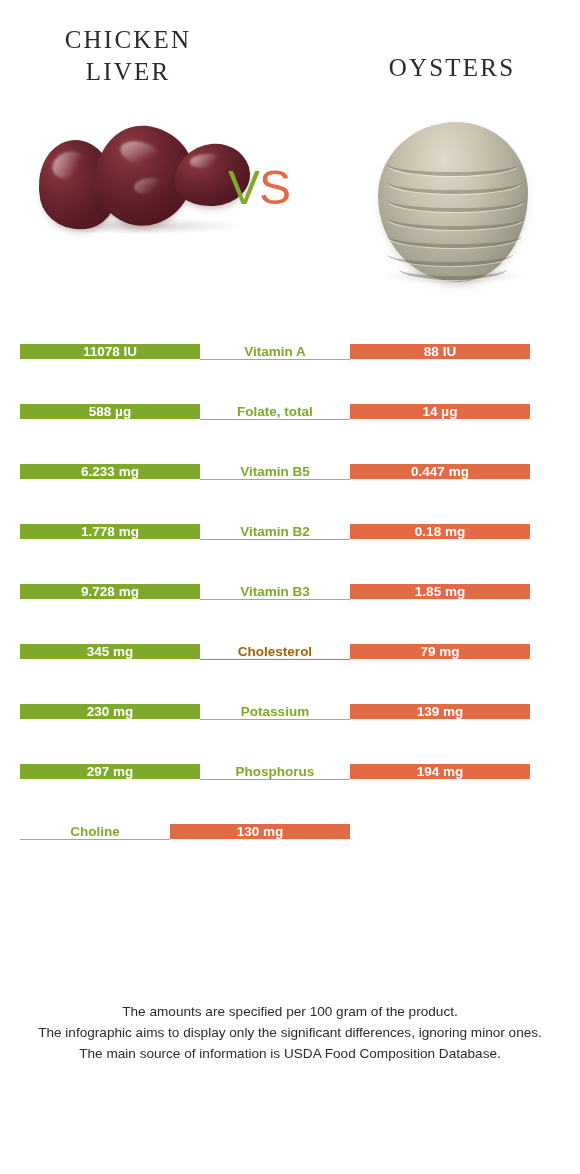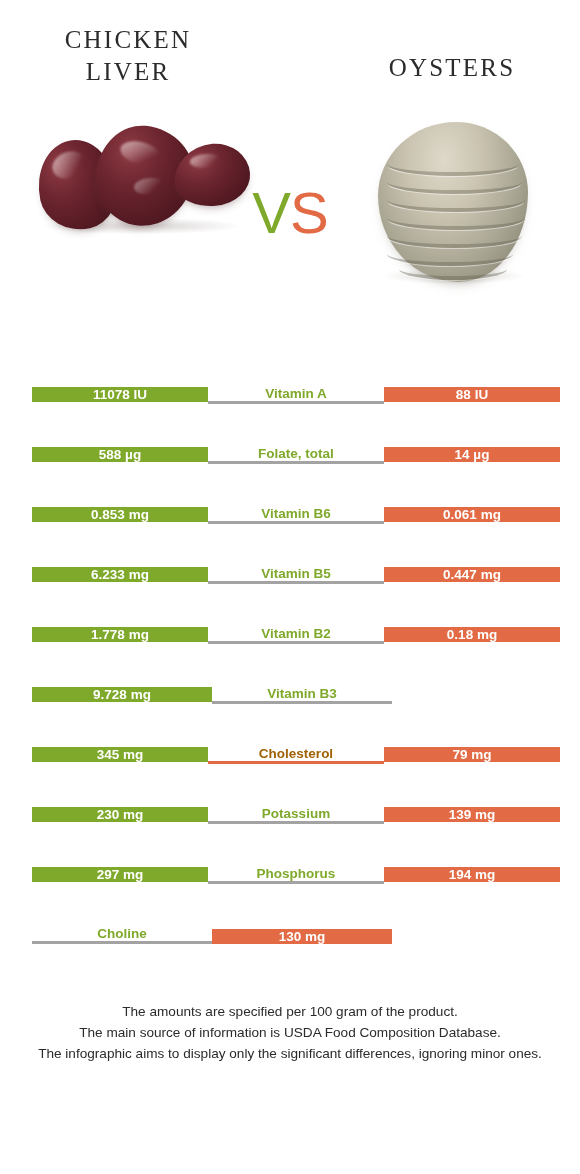--- a/index.html
+++ b/index.html
@@ -78,63 +78,61 @@
   }
   #oyster-shadow {
     position: absolute; left: 12px; top: 150px; width: 140px; height: 16px;
     background: radial-gradient(ellipse at 50% 50%, rgba(120,115,100,.28), rgba(255,255,255,0) 72%);
   }
 
   
   #vs-mark {
     position: absolute;
     left: 228px;
-    top: 184px;
+    top: 164px;
     width: 124px;
-    font-size: 58px;
+    font-size: 48px;
     font-weight: 400;
     letter-spacing: -1px;
     line-height: 1;
-    text-align: center;
     font-family: "Liberation Sans", sans-serif;
   }
   #vs-v { color: #7FA92B; }
   #vs-s { color: #E26A44; }
 
   
   #nutrient-table {
     position: absolute;
     left: 20px;
     top: 344px;
     width: 540px;
   }
   .nutrient-row {
     display: flex;
     height: 60px;
-    align-items: flex-end;
-    margin-left: 12px;
+    align-items: flex-start;
   }
   .cell {
     display: flex;
     align-items: center;
     justify-content: center;
     font-size: 13.5px;
     font-weight: 600;
     box-sizing: border-box;
   }
   .cell-left {
     width: 180px;
     background: #7FA92B;
     color: #ffffff;
     border-bottom: 2px solid #ffffff;
   }
   .cell-name {
-    width: 180px;
+    width: 150px;
     background: #ffffff;
-    border-bottom: 3px solid #a3a3a3;
+    border-bottom: 1px solid #a3a3a3;
     font-size: 13.5px;
     font-weight: 600;
   }
   .cell-name.winner-right { border-bottom-color: #E26A44; }
   .cell-right {
     width: 180px;
     background: #E26A44;
     color: #ffffff;
     border-bottom: 2px solid #ffffff;
   }
@@ -195,37 +193,33 @@
       <div class="cell cell-left">11078 IU</div>
       <div class="cell cell-name label-green">Vitamin A</div>
       <div class="cell cell-right">88 IU</div>
     </div>
     <div class="nutrient-row">
       <div class="cell cell-left">588 µg</div>
       <div class="cell cell-name label-green">Folate, total</div>
       <div class="cell cell-right">14 µg</div>
     </div>
     <div class="nutrient-row">
-      <div class="cell cell-left">0.853 mg</div>
-      <div class="cell cell-name label-green">Vitamin B6</div>
-      <div class="cell cell-right">0.061 mg</div>
-    </div>
-    <div class="nutrient-row">
       <div class="cell cell-left">6.233 mg</div>
       <div class="cell cell-name label-green">Vitamin B5</div>
       <div class="cell cell-right">0.447 mg</div>
     </div>
     <div class="nutrient-row">
       <div class="cell cell-left">1.778 mg</div>
       <div class="cell cell-name label-green">Vitamin B2</div>
       <div class="cell cell-right">0.18 mg</div>
     </div>
     <div class="nutrient-row">
       <div class="cell cell-left">9.728 mg</div>
       <div class="cell cell-name label-green">Vitamin B3</div>
+      <div class="cell cell-right">1.85 mg</div>
     </div>
     <div class="nutrient-row">
       <div class="cell cell-left">345 mg</div>
       <div class="cell cell-name winner-right label-orange">Cholesterol</div>
       <div class="cell cell-right">79 mg</div>
     </div>
     <div class="nutrient-row">
       <div class="cell cell-left">230 mg</div>
       <div class="cell cell-name label-green">Potassium</div>
       <div class="cell cell-right">139 mg</div>
@@ -236,15 +230,15 @@
       <div class="cell cell-right">194 mg</div>
     </div>
     <div class="nutrient-row">
       <div class="cell cell-name label-green">Choline</div>
       <div class="cell cell-right">130 mg</div>
     </div>
   </div>
 
 <div id="footnote">
   <span class="fn-line">The amounts are specified per 100 gram of the product.</span>
+  <span class="fn-line">The infographic aims to display only the significant differences, ignoring minor ones.</span>
   <span class="fn-line">The main source of information is USDA Food Composition Database.</span>
-  <span class="fn-line">The infographic aims to display only the significant differences, ignoring minor ones.</span>
 </div>
 
 </body></html>

